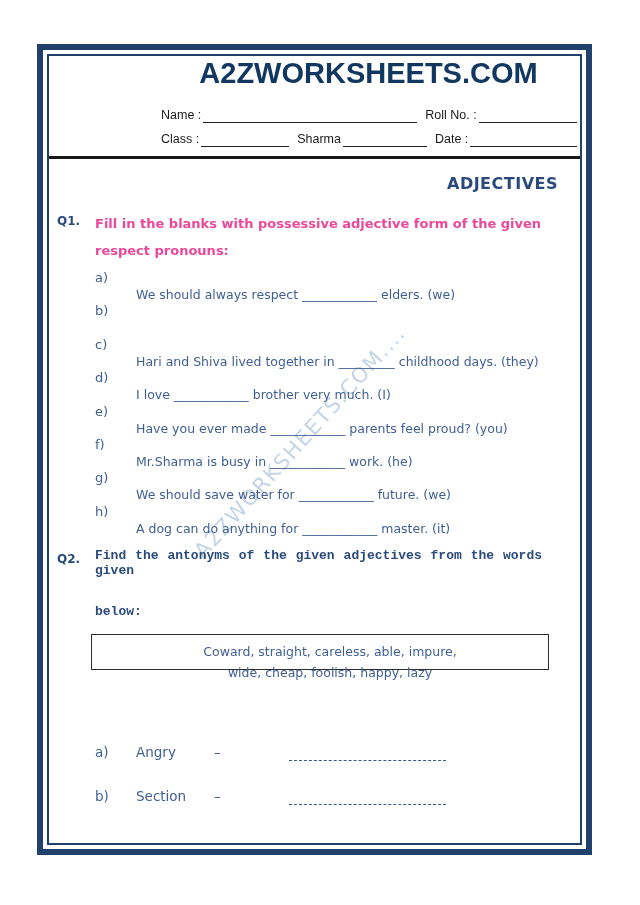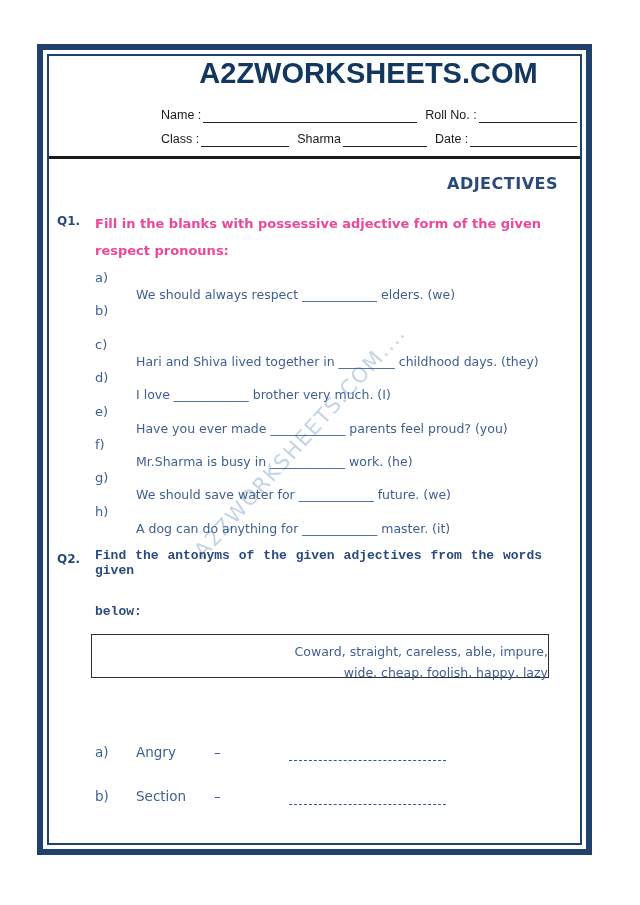--- a/index.html
+++ b/index.html
@@ -83,23 +83,23 @@
   .item-row { position:relative; height:33.4px; }
   .item-letter { position:absolute; left:46px; top:0; font-size:13px; color:#3f5f93; }
   .item-text { position:absolute; left:87px; top:17px; font-size:12.5px; color:#3f5f93; white-space:nowrap; letter-spacing:0; }
 
   .q2-head { top:492px; }
   .q2-prompt { margin-left:38px; font-size:13px; font-weight:bold; color:#2a4a7d;font-family:Liberation Mono, monospace; }
   .q2-l1 { width:447px; text-align:justify; text-align-last:justify; white-space:normal; }
   .q2-l2 { margin-top:26px; }
 
   .word-box {
-    position:absolute; left:42px; top:578px; width:458px; height:44px; z-index:1;
+    position:absolute; left:42px; top:578px; width:458px; height:36px; z-index:1;
     box-sizing:border-box; border:1.5px solid #2e2e2e; background:transparent;
-    text-align:right; padding-top:6px;
+    text-align:center; padding-top:6px;
     font-size:12.5px; color:#3f5f93; line-height:21px;padding-left:20px;
   }
 
   .q2-items { position:absolute; left:0; right:0; top:688px; z-index:1; }
   .ans-row { position:relative; height:44px; }
   .ans-letter { position:absolute; left:46px; top:0; font-size:13.5px; color:#3f5f93; }
   .ans-word   { position:absolute; left:87px; top:0; font-size:13.5px; color:#3f5f93; }
   .ans-dash   { position:absolute; left:165px; top:0; font-size:13.5px; color:#3f5f93; }
   .ans-line   {
     position:absolute; left:240px; top:0; width:157px; height:16px;

